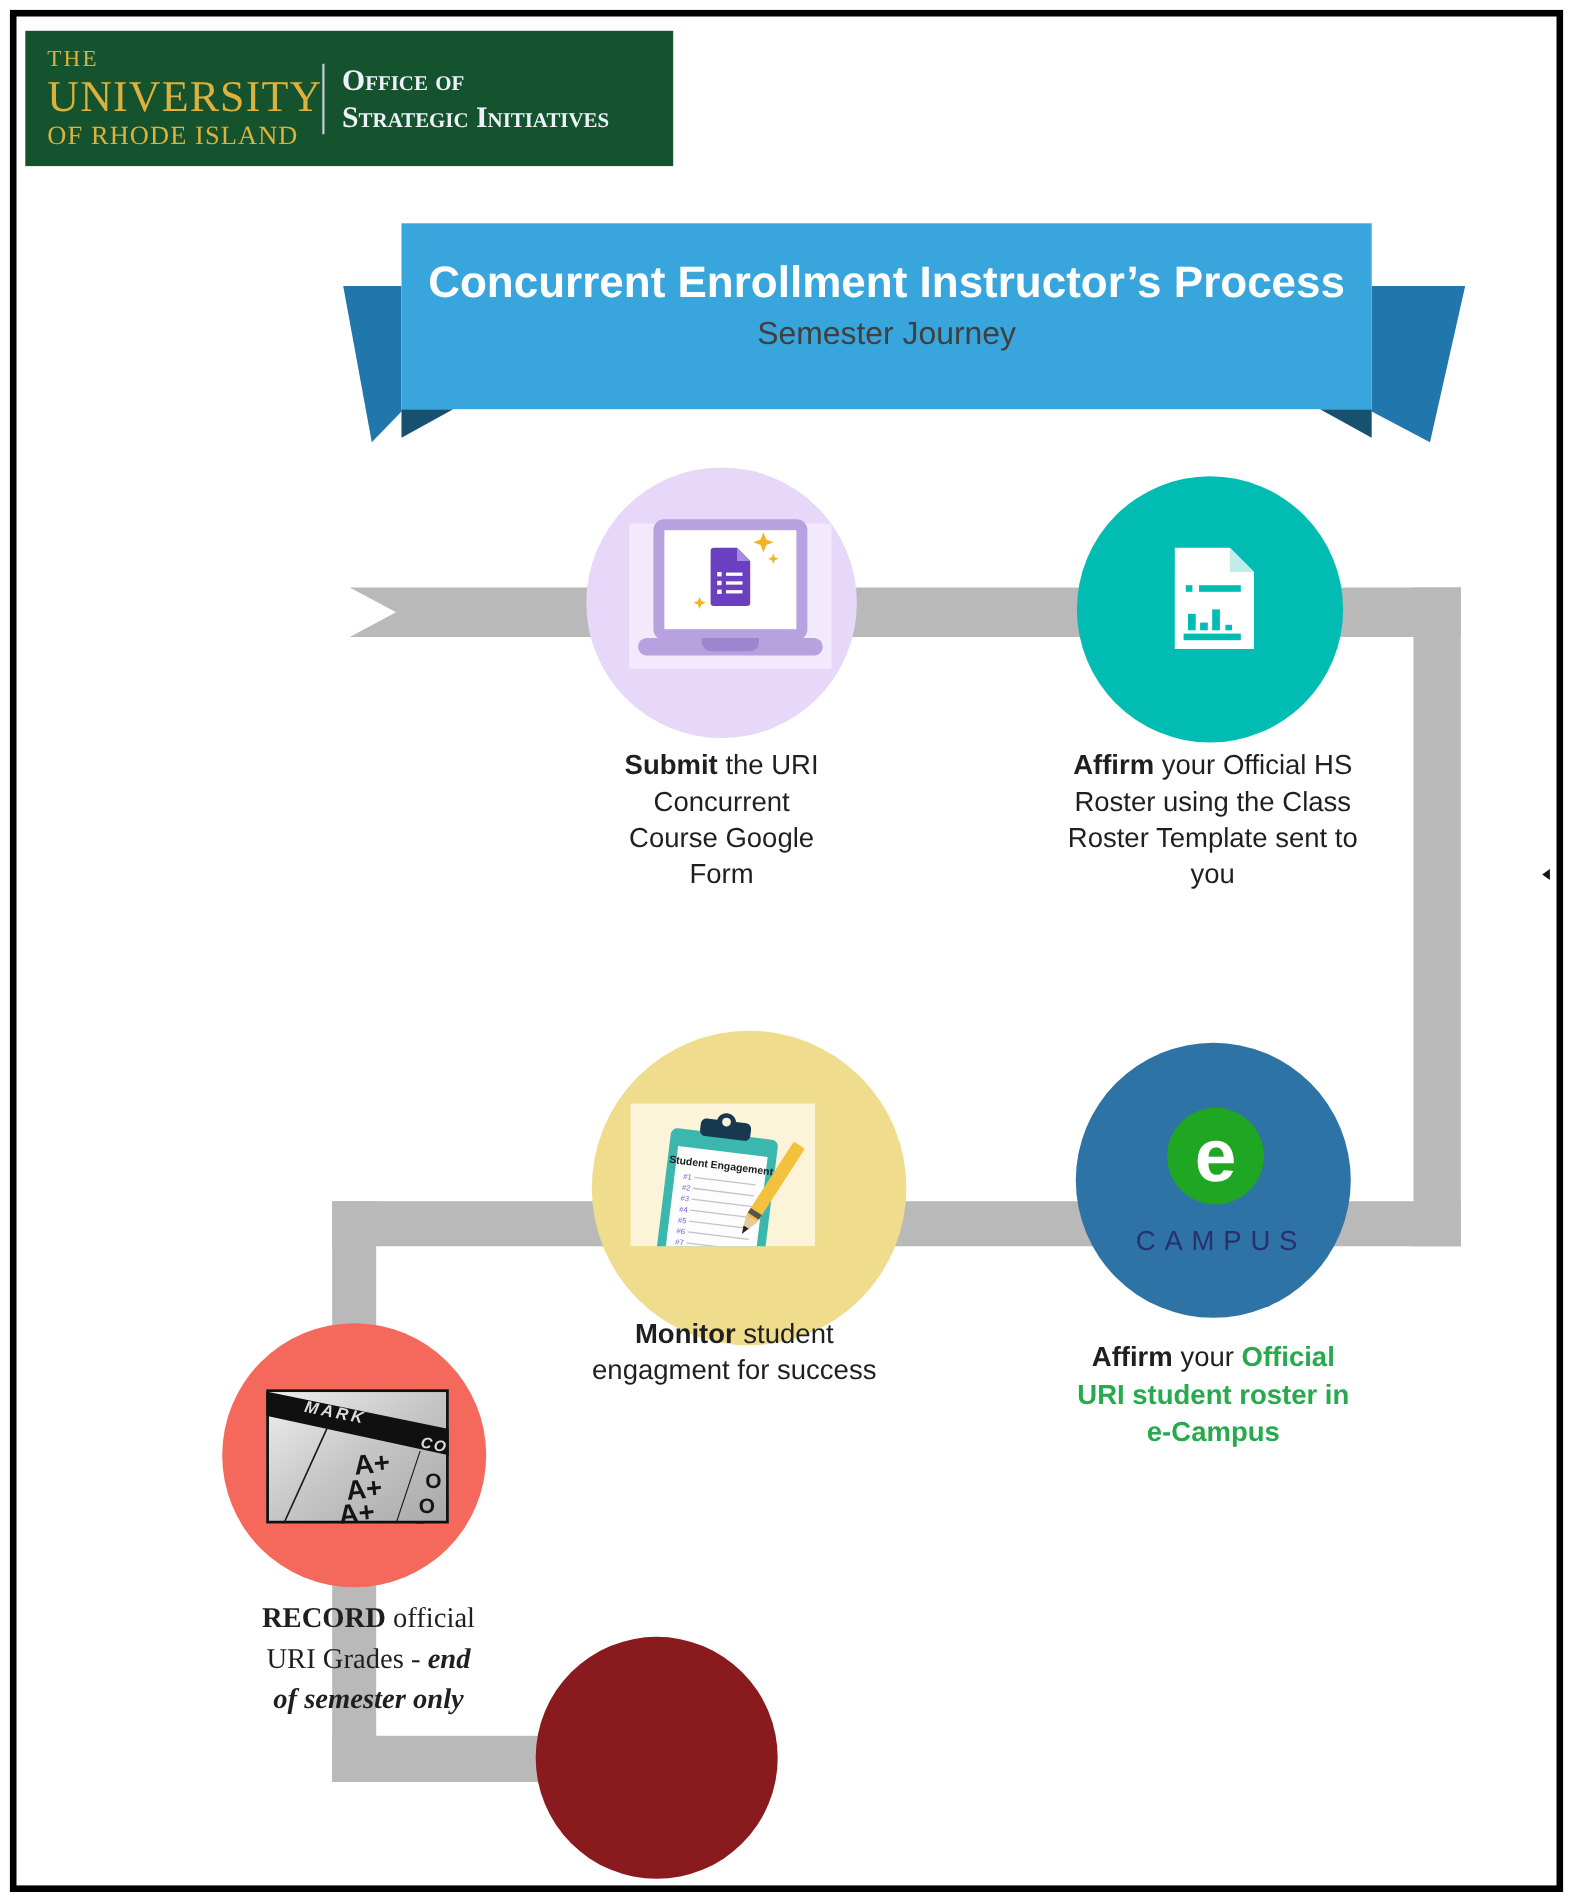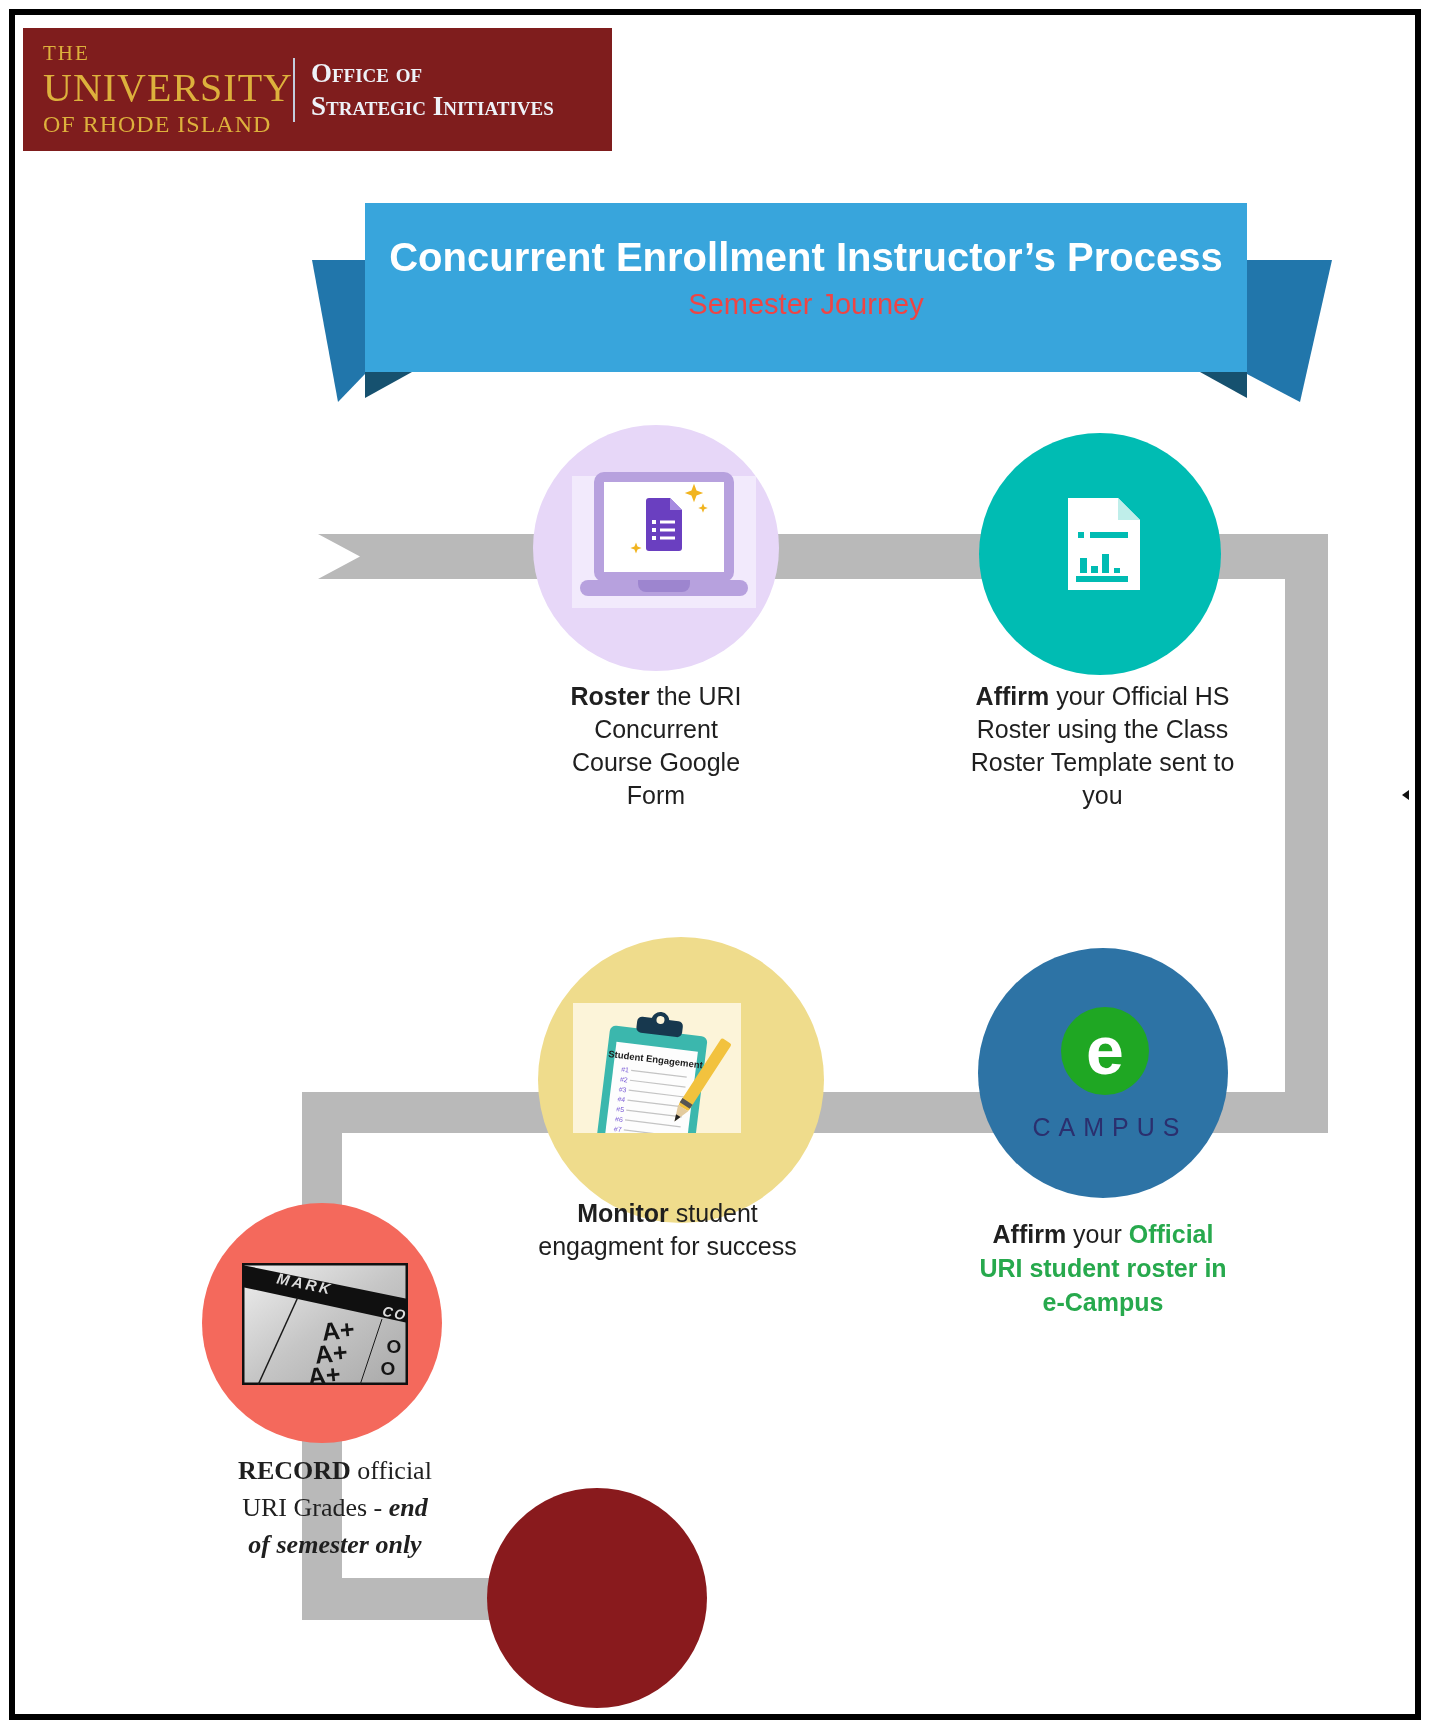--- a/index.html
+++ b/index.html
@@ -3,34 +3,34 @@
 <meta charset="utf-8">
 <style>
   html,body{margin:0;padding:0;background:#ffffff;}
   #page{position:relative;width:1430px;height:1729px;background:#ffffff;overflow:hidden;
         font-family:"Liberation Sans",sans-serif;}
   #frame{position:absolute;inset:9px;border:6px solid #000;pointer-events:none;z-index:5;}
   #flow-svg{position:absolute;left:0;top:0;z-index:1;}
   svg text{font-family:"Liberation Sans",sans-serif;}
 
   
-  #logo{position:absolute;left:23px;top:28px;width:589px;height:123px;background:#7f1d1d;
+  #logo{position:absolute;left:23px;top:28px;width:589px;height:123px;background:#14532d;
         z-index:2;display:flex;align-items:center;font-family:"Liberation Serif",serif;}
   #logo .uni{padding-left:20px;width:242px;color:#ddb13c;}
   #logo .uni .l1{font-size:21px;letter-spacing:2px;}
   #logo .uni .l2{font-size:40px;letter-spacing:1px;line-height:1.0;margin-top:2px;}
   #logo .uni .l3{font-size:24px;letter-spacing:1px;margin-top:3px;}
   #logo .div{width:2px;height:64px;background:#c3cddd;margin:0 16px 0 8px;}
   #logo .osi{color:#eef2f8;font-variant:small-caps;font-size:27px;line-height:1.2;font-weight:bold;}
 
   
   #banner-text{position:absolute;left:365px;top:203px;width:882px;height:177px;z-index:2;
         text-align:center;color:#fff;}
   #banner-text .t{font-size:40px;font-weight:700;margin-top:32px;}
-  #banner-text .s{font-size:29px;color:#ef4444;margin-top:8px;}
+  #banner-text .s{font-size:29px;color:#404040;margin-top:8px;}
 
   
   .step-label{position:absolute;z-index:2;text-align:center;color:#1f1f1f;
         font-size:25px;line-height:33px;}
   .seg-b{font-weight:700;}
   .seg-bi{font-weight:700;font-style:italic;}
   .seg-g{font-weight:700;color:#27a94d;}
   #label-s1{left:516px;top:680px;width:280px;}
   #label-s2{left:945px;top:680px;width:315px;}
   #label-s3{left:500px;top:1197px;width:335px;}
@@ -194,21 +194,21 @@
       <div>Strategic Initiatives</div>
     </div>
   </div>
 
   <div id="banner-text">
     <div class="t">Concurrent Enrollment Instructor’s Process</div>
     <div class="s">Semester Journey</div>
   </div>
 
   <div id="label-s1" class="step-label">
-    <div><span class="seg-b">Roster</span><span> the URI</span></div>
+    <div><span class="seg-b">Submit</span><span> the URI</span></div>
     <div><span>Concurrent</span></div>
     <div><span>Course Google</span></div>
     <div><span>Form</span></div>
   </div>
 
   <div id="label-s2" class="step-label">
     <div><span class="seg-b">Affirm</span><span> your Official HS</span></div>
     <div><span>Roster using the Class</span></div>
     <div><span>Roster Template sent to</span></div>
     <div><span>you</span></div>

